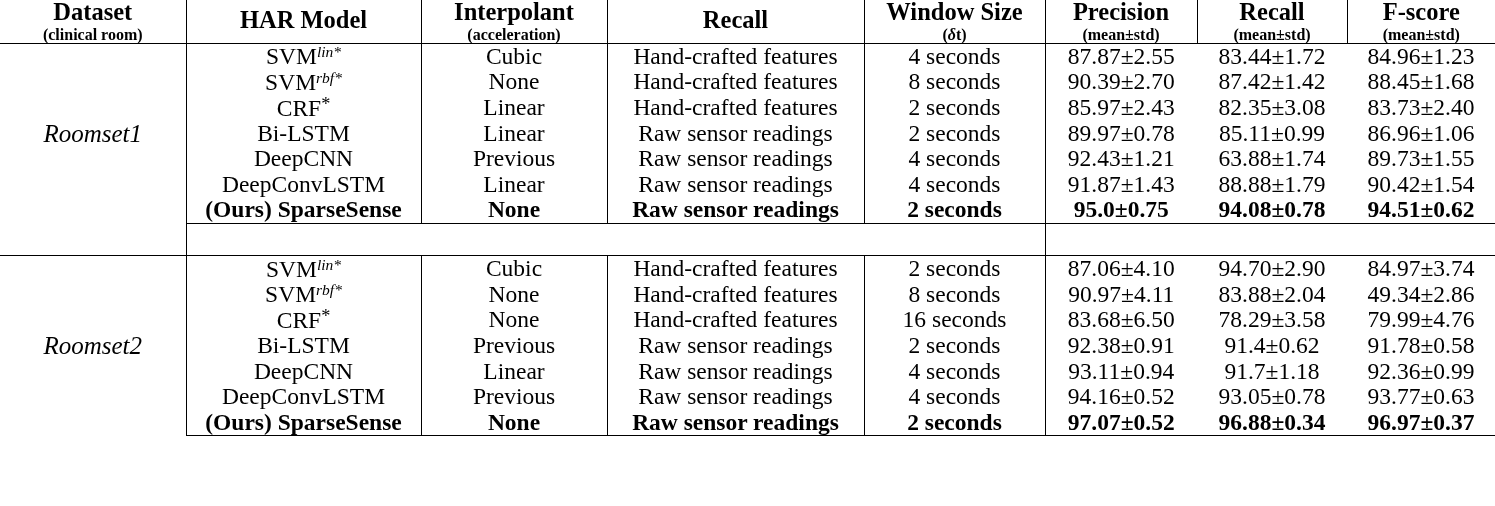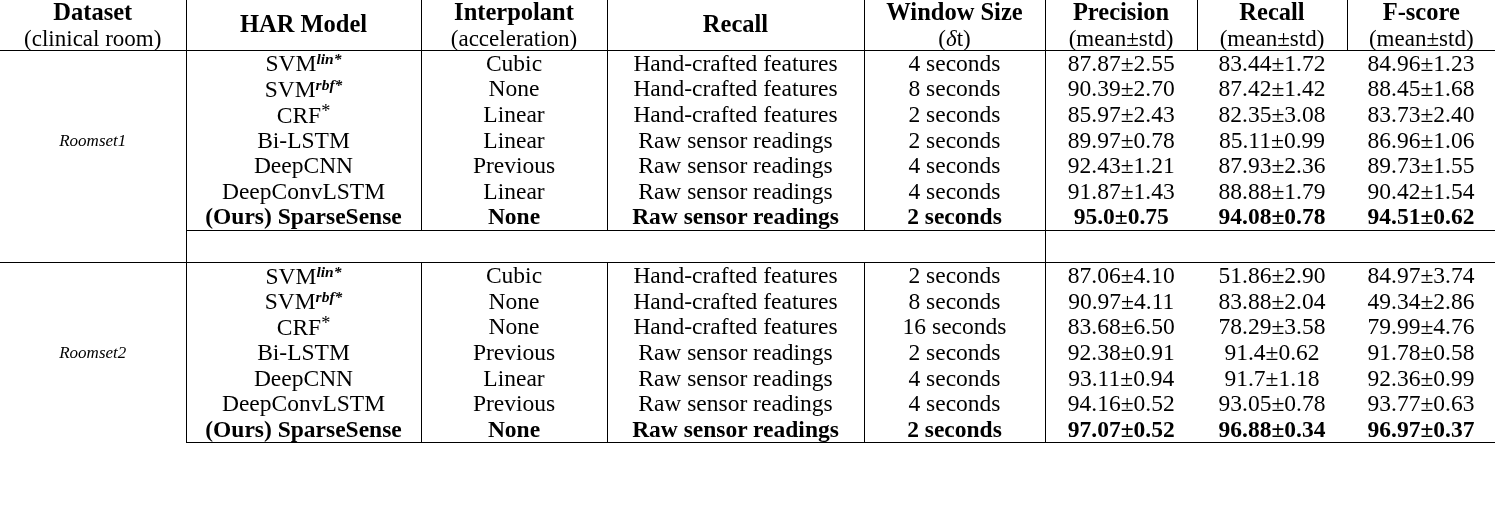--- a/index.html
+++ b/index.html
@@ -58,47 +58,46 @@
   .hdr-cell {
     padding: 5px 4px 7px 4px;
   }
   .hdr-line1 {
     font-weight: bold;
     font-size: 24.5px;
     display: block;
     white-space: nowrap;
   }
   .hdr-line2 {
-    font-weight: normal;
-    font-size: 23px;
+    font-weight: bold;
+    font-size: 16px;
     display: block;
     white-space: nowrap;
     margin-top: 2px;
   }
   sup.mini {
     font-size: 0.66em;
     font-style: italic;
     vertical-align: 0.45em;
-    font-weight: bold;
   }
   sup.star {
     font-size: 0.78em;
     vertical-align: 0.35em;
   }
   .delta { font-style: italic; }
 
   td.body-cell {
     height: 25.6px;
     padding: 0 4px;
     white-space: nowrap;
     font-size: 23.5px;
   }
   td.dataset-cell {
     font-style: italic;
-    font-size: 17px;
+    font-size: 25px;
   }
   tr.ours td.body-cell { font-weight: bold; }
   tr.ours td.metric { font-weight: bold; }
 
   td.spacer {
     height: 31px;
   }
 </style>
 </head>
 <body>
@@ -188,21 +187,21 @@
           <td class="body-cell metric vr-l">89.97±0.78</td>
           <td class="body-cell metric">85.11±0.99</td>
           <td class="body-cell metric">86.96±1.06</td>
         </tr>
         <tr>
           <td class="body-cell vr-l"><span>DeepCNN</span></td>
           <td class="body-cell vr-l">Previous</td>
           <td class="body-cell vr-l">Raw sensor readings</td>
           <td class="body-cell vr-l">4 seconds</td>
           <td class="body-cell metric vr-l">92.43±1.21</td>
-          <td class="body-cell metric">87.93±2.36</td>
+          <td class="body-cell metric">63.88±1.74</td>
           <td class="body-cell metric">89.73±1.55</td>
         </tr>
         <tr>
           <td class="body-cell vr-l"><span>DeepConvLSTM</span></td>
           <td class="body-cell vr-l">Linear</td>
           <td class="body-cell vr-l">Raw sensor readings</td>
           <td class="body-cell vr-l">4 seconds</td>
           <td class="body-cell metric vr-l">91.87±1.43</td>
           <td class="body-cell metric">88.88±1.79</td>
           <td class="body-cell metric">90.42±1.54</td>
@@ -226,21 +225,21 @@
           <td class="spacer"></td>
           <td class="spacer"></td>
         </tr>
         <tr>
           <td class="body-cell dataset-cell hrule-mid" rowspan="7">Roomset2</td>
           <td class="body-cell vr-l hrule-mid"><span>SVM</span><sup class="mini">lin*</sup></td>
           <td class="body-cell vr-l hrule-mid">Cubic</td>
           <td class="body-cell vr-l hrule-mid">Hand-crafted features</td>
           <td class="body-cell vr-l hrule-mid">2 seconds</td>
           <td class="body-cell metric vr-l hrule-mid">87.06±4.10</td>
-          <td class="body-cell metric hrule-mid">51.86±2.90</td>
+          <td class="body-cell metric hrule-mid">94.70±2.90</td>
           <td class="body-cell metric hrule-mid">84.97±3.74</td>
         </tr>
         <tr>
           <td class="body-cell vr-l"><span>SVM</span><sup class="mini">rbf*</sup></td>
           <td class="body-cell vr-l">None</td>
           <td class="body-cell vr-l">Hand-crafted features</td>
           <td class="body-cell vr-l">8 seconds</td>
           <td class="body-cell metric vr-l">90.97±4.11</td>
           <td class="body-cell metric">83.88±2.04</td>
           <td class="body-cell metric">49.34±2.86</td>

